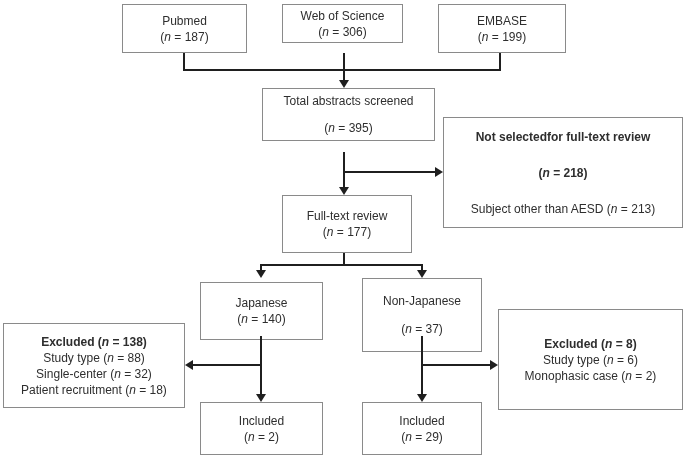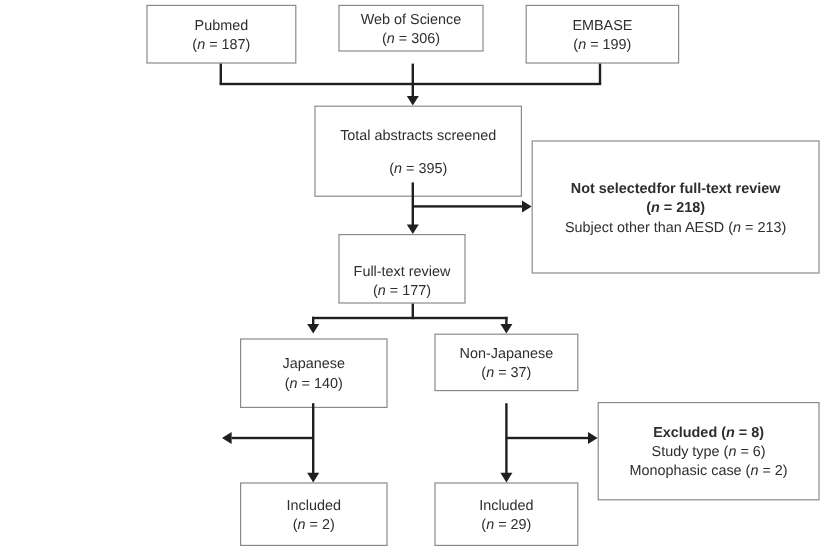--- a/index.html
+++ b/index.html
@@ -8,42 +8,42 @@
   html,body{margin:0;padding:0;background:#fff;}
   #stage{
     position:relative; width:685px; height:460px; background:var(--bg);
     font-family:"Liberation Sans","DejaVu Sans",sans-serif;
     color:var(--text); font-size:12px; line-height:16px;
   }
   .box{
     position:absolute; box-sizing:border-box;
     border:1.5px solid var(--border); background:#fff;
     display:flex; flex-direction:column; justify-content:center; align-items:center;
-    text-align:center; padding:2px 3px;
+    text-align:center; padding:14px 3px;
   }
   .box span{display:block; white-space:nowrap;}
   .b{font-weight:bold;}
   .vline{position:absolute; width:2px; background:var(--arrow);}
   .hline{position:absolute; height:2px; background:var(--arrow);}
   .arr{position:absolute; width:0; height:0;}
   .arr-down{border-left:5px solid transparent; border-right:5px solid transparent; border-top:8px solid var(--arrow);}
   .arr-left{border-top:5px solid transparent; border-bottom:5px solid transparent; border-right:8px solid var(--arrow);}
   .arr-right{border-top:5px solid transparent; border-bottom:5px solid transparent; border-left:8px solid var(--arrow);}
 
   
   .bx-pubmed{left:122px; top:4px; width:125px; height:49px;}
   .bx-wos{left:282px; top:4px; width:121px; height:39px;}
   .bx-embase{left:438px; top:4px; width:128px; height:49px;}
-  .bx-total{left:262px; top:88px; width:173px; height:76px;gap:11px;}
-  .bx-notsel{left:443px; top:117px; width:240px; height:111px;}
-  .bx-fulltext{left:282px; top:195px; width:106px; height:58px;justify-content:flex-end;}
+  .bx-total{left:262px; top:88px; width:173px; height:53px;gap:11px;}
+  .bx-notsel{left:443px; top:117px; width:240px; height:111px;gap:20px;}
+  .bx-fulltext{left:282px; top:195px; width:130px; height:58px;}
   .bx-jp{left:200px; top:282px; width:123px; height:58px;}
-  .bx-nonjp{left:362px; top:278px; width:120px; height:48px;}
+  .bx-nonjp{left:362px; top:278px; width:120px; height:74px;justify-content:space-between;}
   .bx-excl-jp{left:3px; top:323px; width:182px; height:85px;}
-  .bx-excl-nonjp{left:498px; top:335px; width:185px; height:82px;}
+  .bx-excl-nonjp{left:498px; top:309px; width:185px; height:101px;}
   .bx-incl-jp{left:200px; top:402px; width:123px; height:53px;}
   .bx-incl-nonjp{left:362px; top:402px; width:120px; height:53px;}
 </style>
 </head>
 <body>
 
 <div id="stage">
 
   <div class="box bx-pubmed">
     <span>Pubmed</span>
@@ -76,20 +76,26 @@
 
   <div class="box bx-jp">
     <span>Japanese</span>
     <span>(<i>n</i> = 140)</span>
   </div>
   <div class="box bx-nonjp">
     <span>Non-Japanese</span>
     <span>(<i>n</i> = 37)</span>
   </div>
 
+  <div class="box bx-excl-jp">
+    <span class="b">Excluded (<i>n</i> = 138)</span>
+    <span>Study type (<i>n</i> = 88)</span>
+    <span>Single-center (<i>n</i> = 32)</span>
+    <span>Patient recruitment (<i>n</i> = 18)</span>
+  </div>
   <div class="box bx-excl-nonjp">
     <span class="b">Excluded (<i>n</i> = 8)</span>
     <span>Study type (<i>n</i> = 6)</span>
     <span>Monophasic case (<i>n</i> = 2)</span>
   </div>
 
   <div class="box bx-incl-jp">
     <span>Included</span>
     <span>(<i>n</i> = 2)</span>
   </div>

